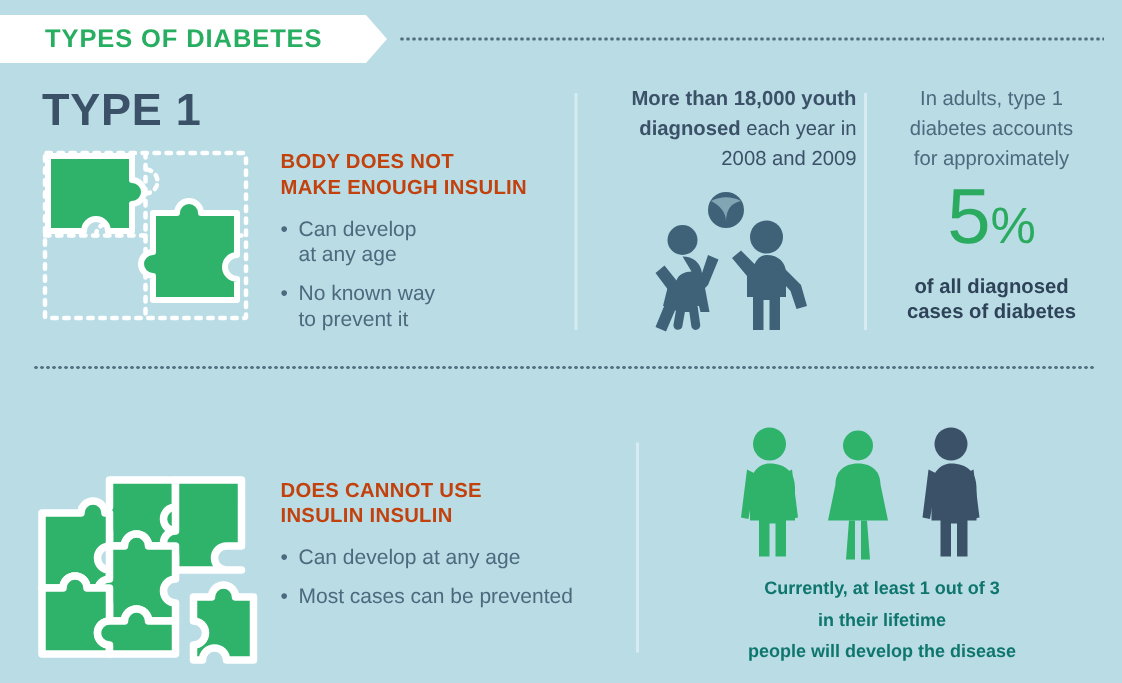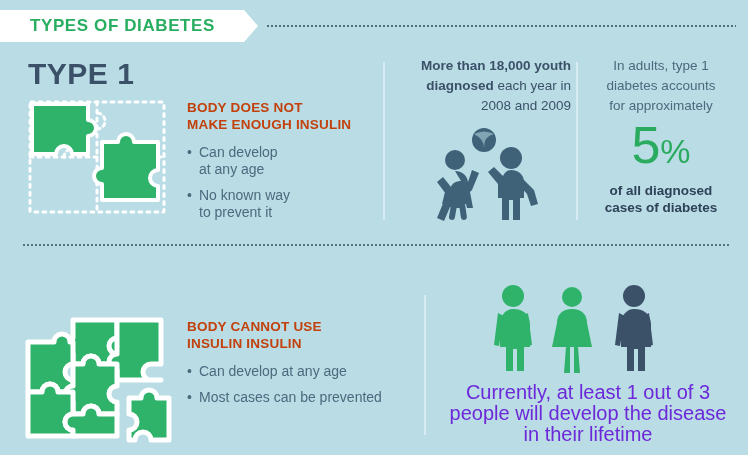--- a/index.html
+++ b/index.html
@@ -164,23 +164,23 @@
 
   
   #people-col {
     position: absolute;
     left: 432px;
     top: 282px;
     width: 312px;
     text-align: center;
   }
   .people-caption {
-    color: #6d28d9;
-    font-size: 20px;
-    font-weight: normal;
+    color: #0f766e;
+    font-size: 12px;
+    font-weight: bold;
     line-height: 21px;
     margin-top: 6px;
   }
 
   
   .art { position: absolute; }
   #type1-puzzle { left: 24px; top: 96px; }
   #type2-puzzle { left: 16px; top: 314px; }
   #kids-art     { left: 408px; top: 126px; }
   #people-art   { left: 488px; top: 283px; }
@@ -321,21 +321,21 @@
 
         <path d="M57 100 L67 100 a8 8 0 0 1 16 0 L101 100 L101 122 L57 122 L57 116 a8 8 0 0 1 0 -16 Z"></path>
 
         <path d="M113 84 L125 84 a8 8 0 0 1 16 0 L153 84 L153 126 L135 126 a8 8 0 0 0 -16 0 L113 126 L113 116 a8 8 0 0 0 0 -16 Z"></path>
       </g>
     </svg>
   </div>
 
   <div id="type2-text">
     <div class="fact-heading">
-      <div>BODY CANNOT USE</div>
+      <div>DOES CANNOT USE</div>
       <div>INSULIN INSULIN</div>
     </div>
     <ul class="bullet-list">
       <li>
         <span class="bullet-dot">•</span>
         <span>Can develop at any age</span>
       </li>
       <li>
         <span class="bullet-dot">•</span>
         <span>Most cases can be prevented</span>
@@ -363,18 +363,18 @@
         <circle cx="146" cy="13" r="11"></circle>
         <path d="M146 26 c 11 0 17 6 17 16 l 0 22 l -6 0 l 0 24 l -7 0 l 0 -22 l -4 0 l 0 22 l -7 0 l 0 -24 l -6 0 l 0 -22 c 0 -10 6 -16 13 -16 Z"></path>
         <path d="M131 30 l -4 32 l 5 1 l 5 -30 Z M161 30 l 4 32 l -5 1 l -5 -30 Z"></path>
       </g>
     </svg>
   </div>
 
   <div id="people-col">
     <div class="people-caption" style="margin-top:100px">
       <div>Currently, at least 1 out of 3</div>
+      <div>in their lifetime</div>
       <div>people will develop the disease</div>
-      <div>in their lifetime</div>
     </div>
   </div>
 
 </div>
 
 </body></html>

